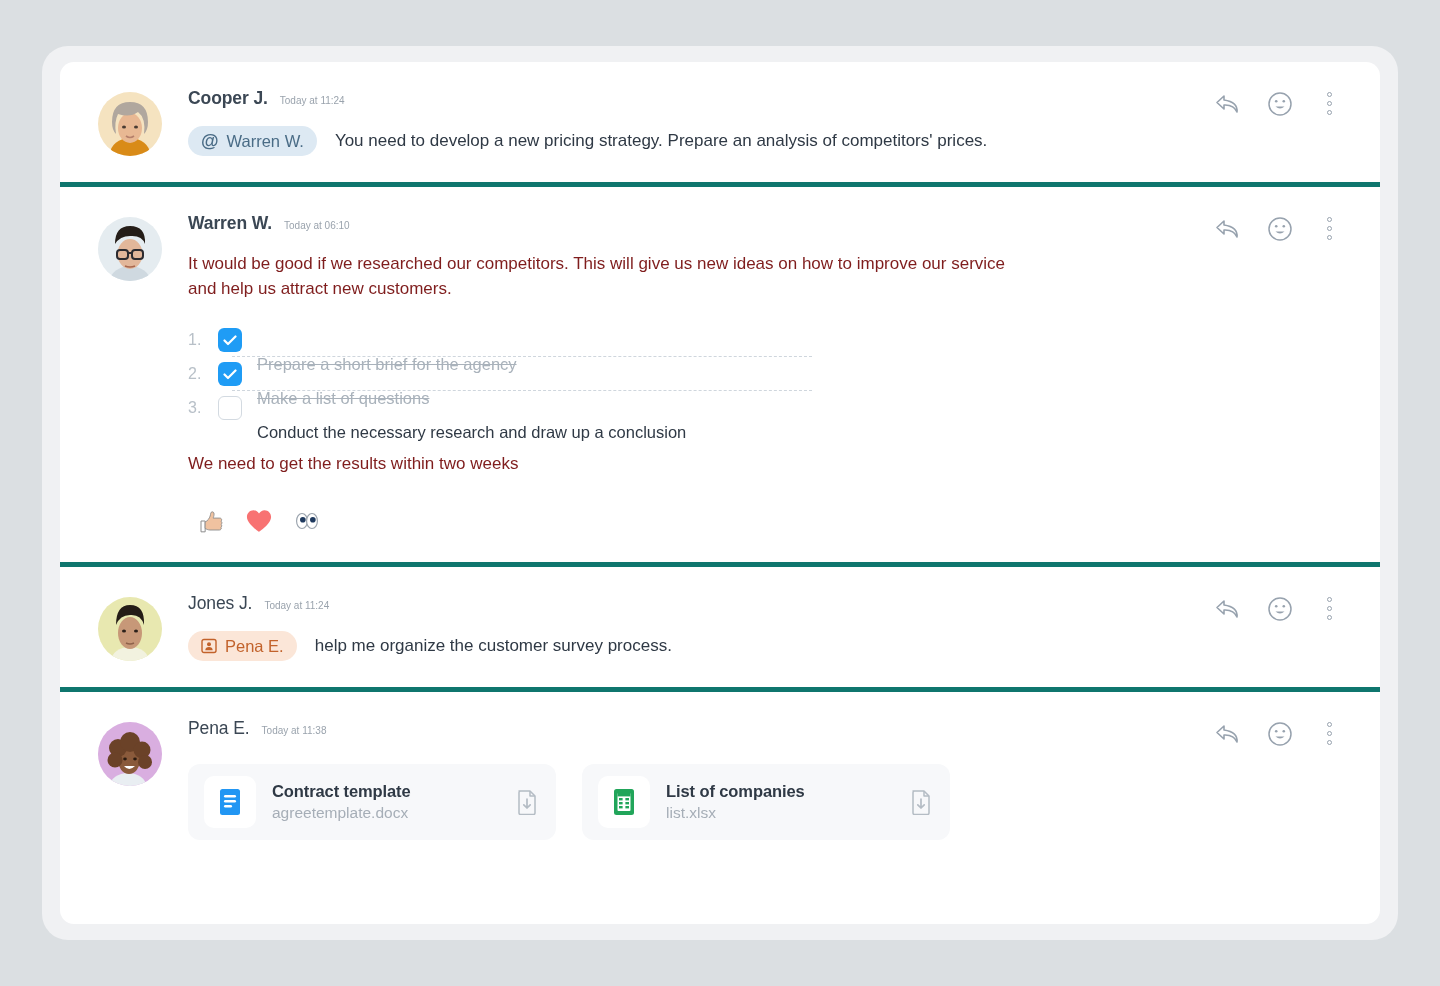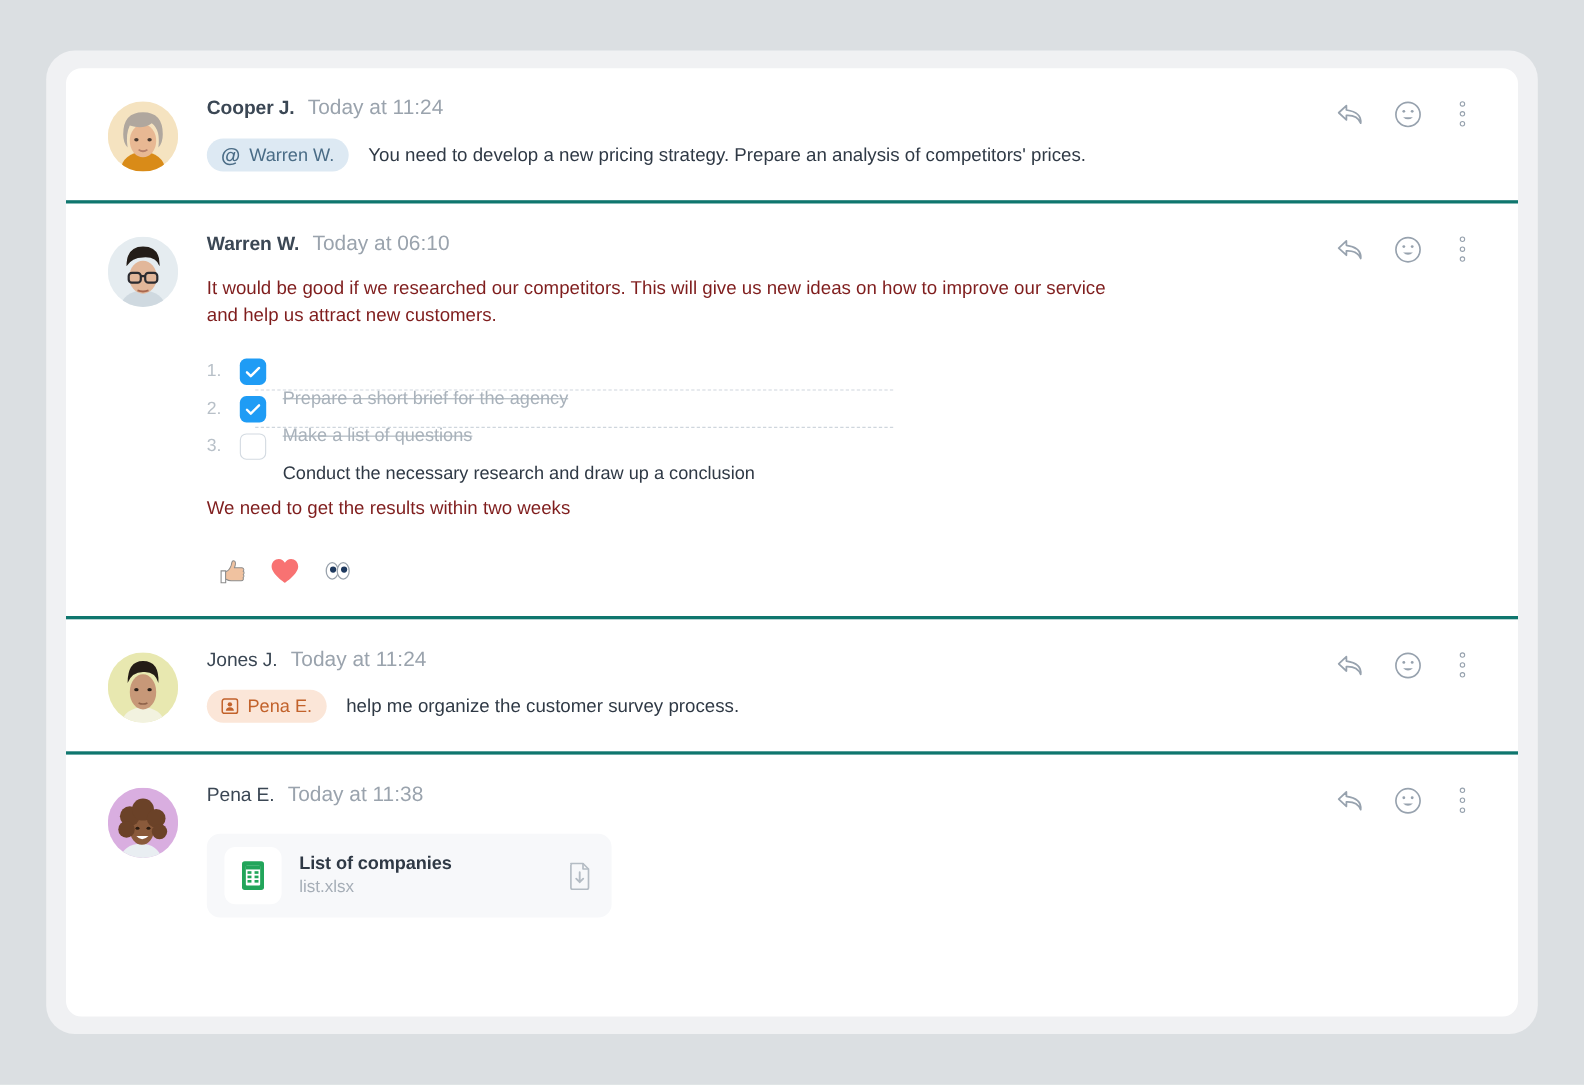--- a/index.html
+++ b/index.html
@@ -22,21 +22,21 @@
     width: 1320px; height: 862px;
     background: #ffffff;
     border-radius: 14px;
     overflow: hidden;
   }
 
   .message {
     position: relative;
     display: flex;
     padding: 26px 44px 26px 38px;
-    border-bottom: 3px solid #0f766e;
+    border-bottom: 5px solid #0f766e;
   }
   .message:last-child { border-bottom: none; }
 
   .avatar-wrap { flex: 0 0 64px; padding-top: 4px; }
   .avatar {
     width: 64px; height: 64px;
     border-radius: 50%;
     overflow: hidden;
     position: relative;
   }
@@ -45,21 +45,21 @@
   .msg-body { flex: 1 1 auto; padding-left: 26px; min-width: 0; }
 
   .msg-head {
     display: flex; align-items: baseline; gap: 12px;
     height: 24px; margin-bottom: 4px;
   }
   .author {
     font-size: 17.5px; font-weight: bold; color: #3b4754;
     letter-spacing: -0.1px;
   }
-  .timestamp { font-size: 19px; color: #9aa3ad; }
+  .timestamp { font-size: 10px; color: #9aa3ad; }
 
   .actions {
     position: absolute; right: 40px; top: 28px;
     display: flex; align-items: center; gap: 26px;
   }
   .act { cursor: pointer; display: flex; align-items: center; justify-content: center; }
   .act svg { display: block; }
   .dots { display: flex; flex-direction: column; gap: 4px; align-items: center; padding: 2px 8px; }
   .dot {
     width: 5px; height: 5px; border-radius: 50%;
@@ -352,20 +352,41 @@
           </svg>
         </div>
       </div>
       <div class="msg-body">
         <div class="msg-head">
           <span class="author" style="font-weight:normal;color:#3b4754">Pena E.</span>
           <span class="timestamp">Today at 11:38</span>
         </div>
 
         <div class="files">
+          <div class="file-card">
+            <div class="file-icon-box">
+              <svg width="32" height="32" viewBox="0 0 32 32">
+                <rect x="6" y="3" width="20" height="26" rx="2.5" fill="#2196f3"></rect>
+                <rect x="10" y="9" width="12" height="2.4" rx="1.2" fill="#fff"></rect>
+                <rect x="10" y="14" width="12" height="2.4" rx="1.2" fill="#fff"></rect>
+                <rect x="10" y="19" width="8" height="2.4" rx="1.2" fill="#fff"></rect>
+              </svg>
+            </div>
+            <div class="file-meta">
+              <div class="file-title">Contract template</div>
+              <div class="file-sub">agreetemplate.docx</div>
+            </div>
+            <div class="file-dl">
+              <svg width="24" height="26" viewBox="0 0 24 26">
+                  <path d="M4 2h11l5 5v17a1.5 1.5 0 0 1-1.5 1.5h-13A1.5 1.5 0 0 1 4 24V3.5A1.5 1.5 0 0 1 5.5 2Z" fill="none" stroke="#b4bcc4" stroke-width="1.5" stroke-linejoin="round"></path>
+                  <path d="M15 2v5h5" fill="none" stroke="#b4bcc4" stroke-width="1.5" stroke-linejoin="round"></path>
+                  <path d="M12 10v9m0 0-3.2-3.2M12 19l3.2-3.2" fill="none" stroke="#b4bcc4" stroke-width="1.7" stroke-linecap="round" stroke-linejoin="round"></path>
+                </svg>
+            </div>
+          </div>
 
           <div class="file-card">
             <div class="file-icon-box">
               <svg width="32" height="32" viewBox="0 0 32 32">
                 <rect x="6" y="3" width="20" height="26" rx="2.5" fill="#21a55a"></rect>
                 <rect x="9.5" y="7" width="13" height="18" rx="1" fill="#fff"></rect>
                 <rect x="9.5" y="7" width="13" height="3.4" fill="#21a55a"></rect>
                 <rect x="11" y="12" width="3.6" height="2.4" fill="#21a55a"></rect>
                 <rect x="17.4" y="12" width="3.6" height="2.4" fill="#21a55a"></rect>
                 <rect x="11" y="16" width="3.6" height="2.4" fill="#21a55a"></rect>

